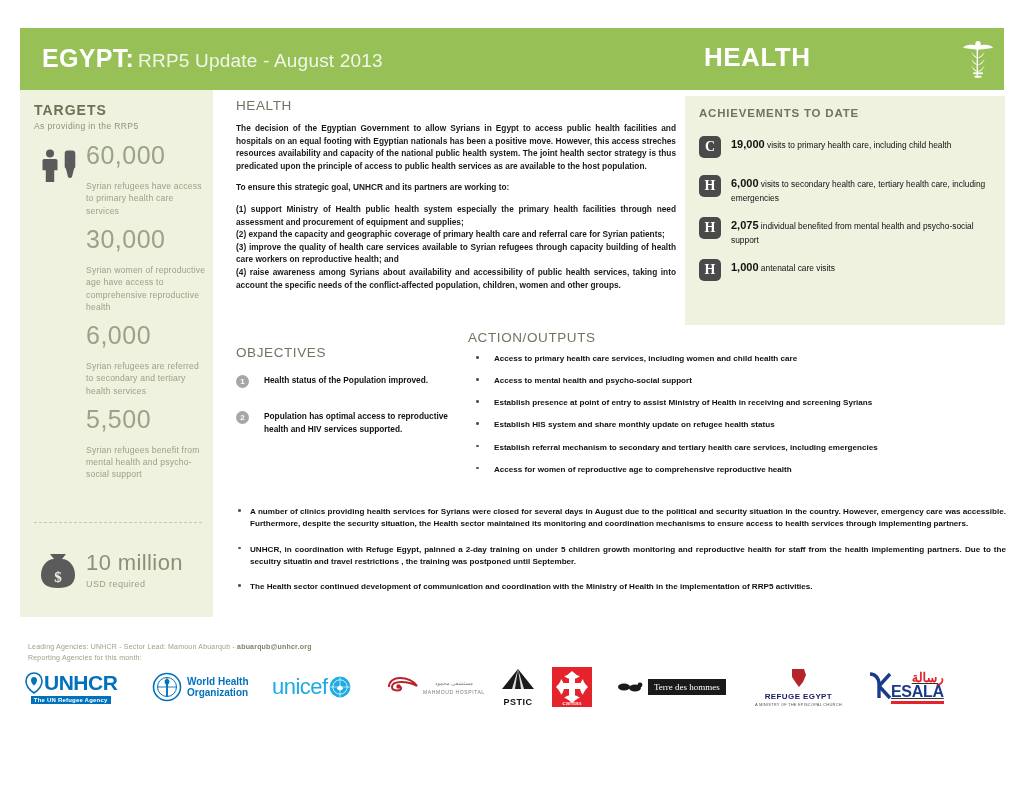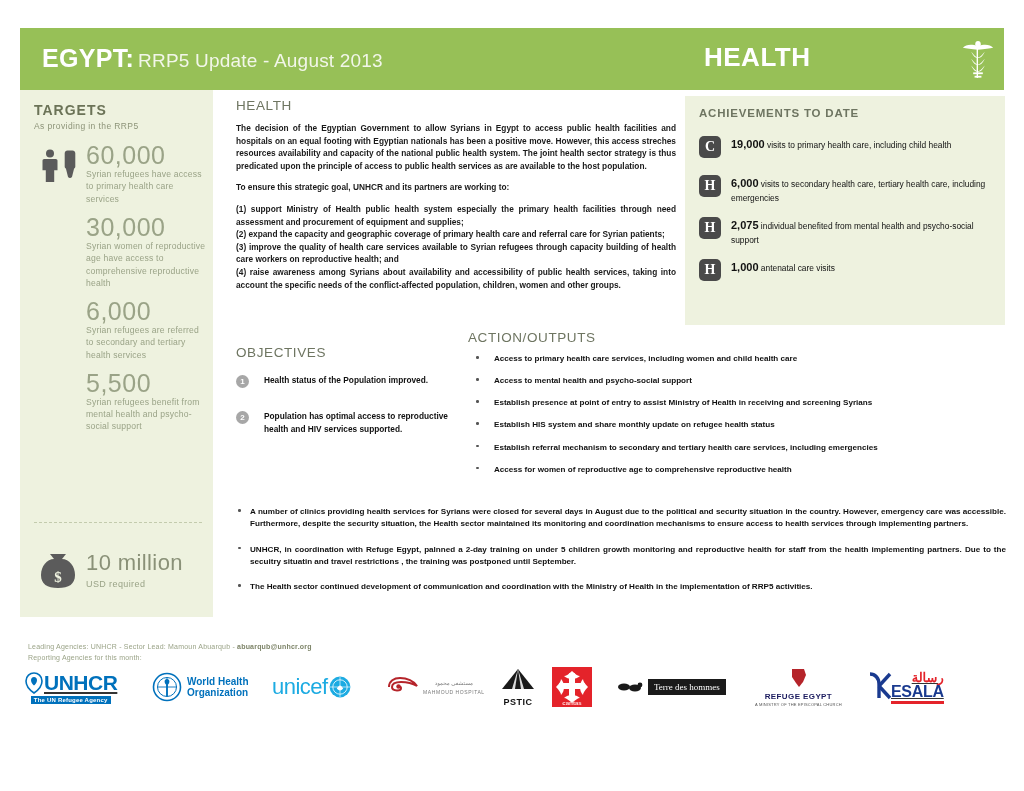--- a/index.html
+++ b/index.html
@@ -42,21 +42,21 @@
     letter-spacing:.4px;
   }
   .tgt-list{position:absolute;left:14px;top:52px;width:172px;}
   .tgt{position:relative;margin-bottom:9px;padding-left:52px;}
   .tgt.noicon{padding-left:52px;}
   .tgt-num{
     font-size:25px;color:#9aa387;line-height:1.05;font-weight:normal;
     letter-spacing:.5px;
   }
   .tgt-desc{
-    font-size:8.6px;color:#9aa387;line-height:1.42;margin-top:0;
+    font-size:8.6px;color:#9aa387;line-height:1.42;margin-top:12px;
     letter-spacing:.2px;
   }
   .people-icon{position:absolute;left:6px;top:6px;width:40px;height:36px;}
 
   .dash-div{
     position:absolute;left:14px;top:432px;width:168px;
     border-top:1px dashed #c3cbad;
   }
   .money{position:absolute;left:14px;top:460px;width:175px;padding-left:52px;}
   .money-icon{position:absolute;left:2px;top:2px;width:44px;height:38px;}
@@ -130,21 +130,21 @@
   
   .foot-text{position:absolute;left:28px;top:641px;width:620px;}
   .foot-line{font-size:7px;color:#9aa387;line-height:1.6;letter-spacing:.2px;}
   .foot-line b{color:#7d8468;}
 
   .logos{position:absolute;left:20px;top:661px;width:980px;height:52px;}
   .logo{position:absolute;top:0;height:52px;display:flex;align-items:center;}
 
   .lg-unhcr{left:4px;}
   .unhcr-wrap{display:flex;align-items:center;flex-direction:column;}
-  .unhcr-main{display:flex;align-items:center;text-decoration:underline;}
+  .unhcr-main{display:flex;align-items:center;}
   .unhcr-word{font-size:21px;font-weight:bold;color:#0071bc;letter-spacing:-.5px;}
   .unhcr-tag{font-size:6px;font-weight:bold;color:#0071bc;background:#0071bc;color:#fff;padding:1px 3px;margin-top:1px;letter-spacing:.2px;}
 
   .lg-who{left:132px;}
   .who-text{font-size:10px;font-weight:bold;color:#0071bc;line-height:1.15;margin-left:5px;}
 
   .lg-unicef{left:252px;}
   .unicef-word{font-size:22px;color:#1cabe2;letter-spacing:-.5px;font-weight:normal;}
 
   .lg-mahmoud{left:365px;}

